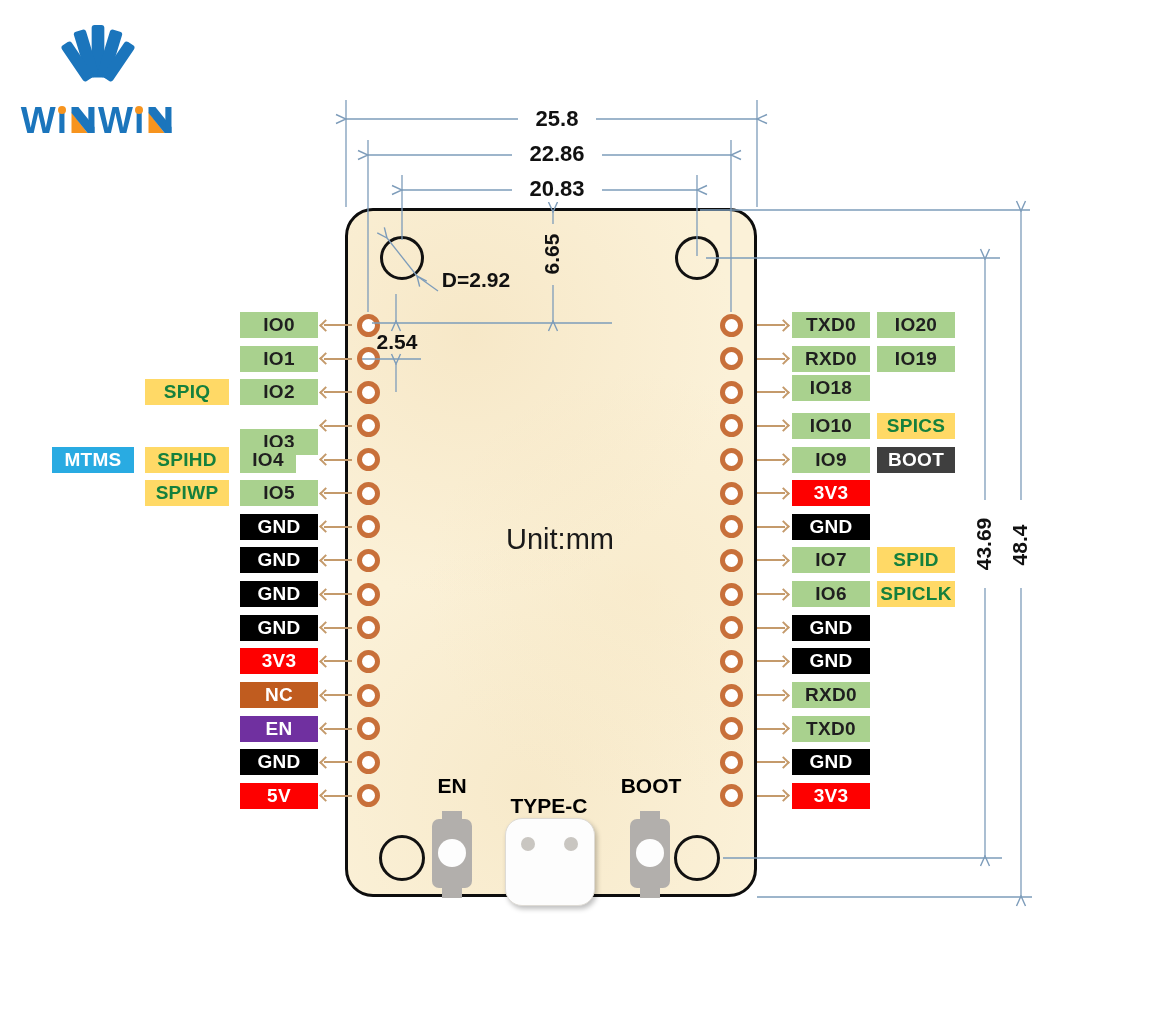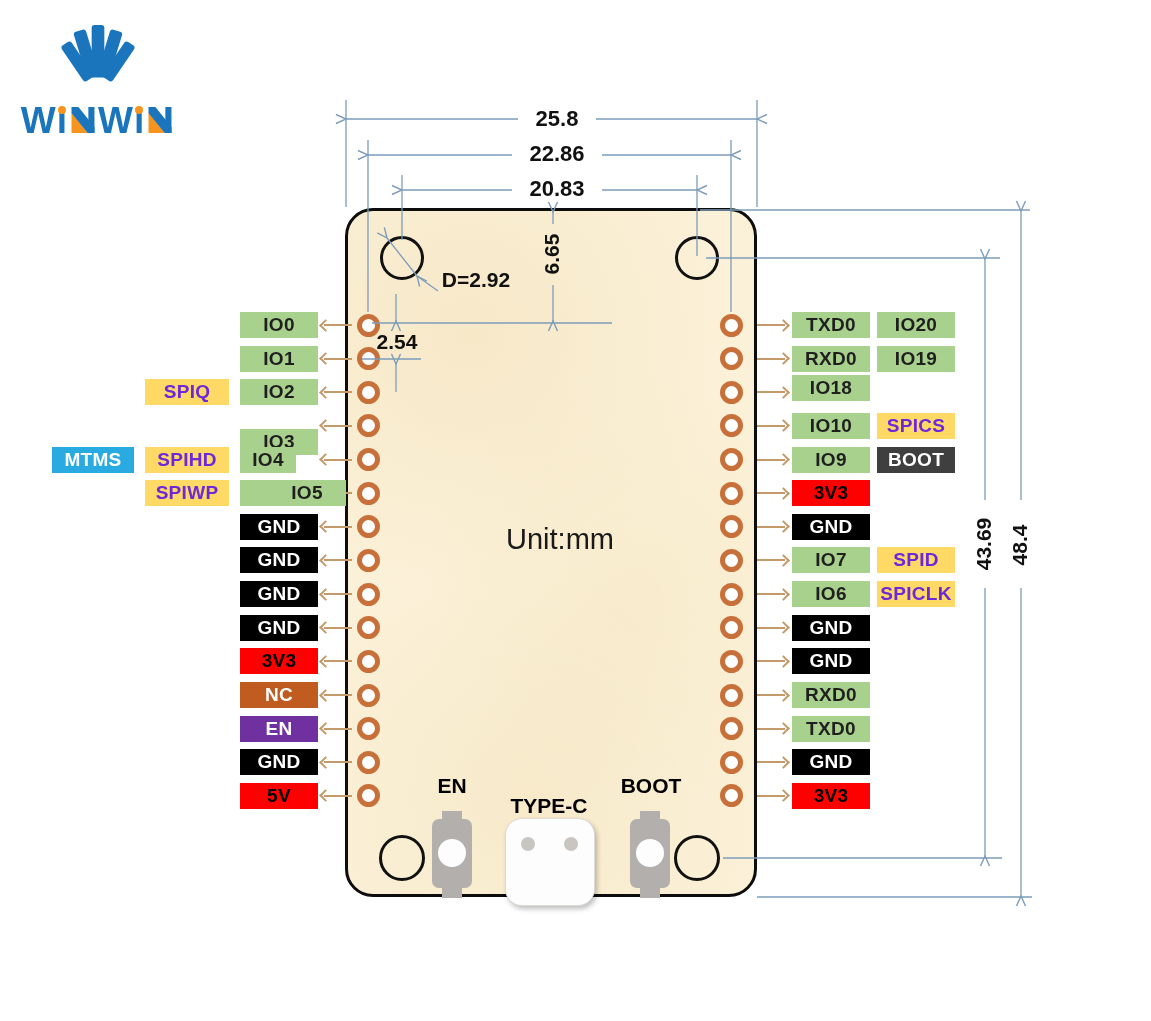--- a/index.html
+++ b/index.html
@@ -14,24 +14,24 @@
            radial-gradient(circle at 45% 85%, rgba(238,216,170,.30), transparent 40%),
            #fbf1d8;}
   .mhole{position:absolute;border:3px solid #111;border-radius:50%;background:transparent;box-sizing:border-box;}
   
   .pin{position:absolute;width:23px;height:23px;border-radius:50%;
        border:5px solid #c8703a;background:#fff;box-sizing:border-box;}
   
   .pin-box{position:absolute;height:26px;display:flex;align-items:center;justify-content:center;
            font-weight:700;font-size:19px;letter-spacing:.3px;}
   .green{background:#a9d18e;color:#1f1f1f}
-  .yellow{background:#ffd966;color:#6d28d9}
+  .yellow{background:#ffd966;color:#15803d}
   .blue{background:#29abe2;color:#fff}
   .black{background:#000;color:#fff}
-  .red{background:#fe0000;color:#000000}
+  .red{background:#fe0000;color:#ffffff}
   .brown{background:#c05c1f;color:#fff}
   .purple{background:#7030a0;color:#fff}
   .dark{background:#3f3f3f;color:#fff}
   
   .pa-line{position:absolute;height:2px;background:#c49a6b;}
   .pa-chev{position:absolute;width:9px;height:9px;box-sizing:border-box;transform:rotate(45deg);}
   .pa-chev.left{border-left:2px solid #c49a6b;border-bottom:2px solid #c49a6b;}
   .pa-chev.right{border-right:2px solid #c49a6b;border-top:2px solid #c49a6b;}
   
   #overlay{position:absolute;left:0;top:0;z-index:5;pointer-events:none;}
@@ -221,21 +221,21 @@
       <div class="pin-box yellow" style="left: 145px; top: 446.56px; width: 84px;">SPIHD</div>
       <div class="pin-box blue" style="left: 52px; top: 446.56px; width: 82px;">MTMS</div>
       <div class="pin-box green" style="left: 792px; top: 446.56px; width: 78px;">IO9</div>
       <div class="pin-box dark" style="left: 877px; top: 446.56px; width: 78px;">BOOT</div>
       <div class="pin" style="left: 356.5px; top: 481.7px;"></div>
       <div class="pin" style="left: 719.5px; top: 481.7px;"></div>
       <div class="pa-line" style="left: 324px; top: 492.2px; width: 28px;"></div>
       <div class="pa-chev left" style="left: 321px; top: 488.7px;"></div>
       <div class="pa-line" style="left: 757px; top: 492.2px; width: 28px;"></div>
       <div class="pa-chev right" style="left: 779px; top: 488.7px;"></div>
-      <div class="pin-box green" style="left: 240px; top: 480.2px; width: 78px; padding-left: 28px;">IO5</div>
+      <div class="pin-box green" style="left: 240px; top: 480.2px; width: 78px;">IO5</div>
       <div class="pin-box yellow" style="left: 145px; top: 480.2px; width: 84px;">SPIWP</div>
       <div class="pin-box red" style="left: 792px; top: 480.2px; width: 78px;">3V3</div>
       <div class="pin" style="left: 356.5px; top: 515.34px;"></div>
       <div class="pin" style="left: 719.5px; top: 515.34px;"></div>
       <div class="pa-line" style="left: 324px; top: 525.84px; width: 28px;"></div>
       <div class="pa-chev left" style="left: 321px; top: 522.34px;"></div>
       <div class="pa-line" style="left: 757px; top: 525.84px; width: 28px;"></div>
       <div class="pa-chev right" style="left: 779px; top: 522.34px;"></div>
       <div class="pin-box black" style="left: 240px; top: 513.84px; width: 78px;">GND</div>
       <div class="pin-box black" style="left: 792px; top: 513.84px; width: 78px;">GND</div>

